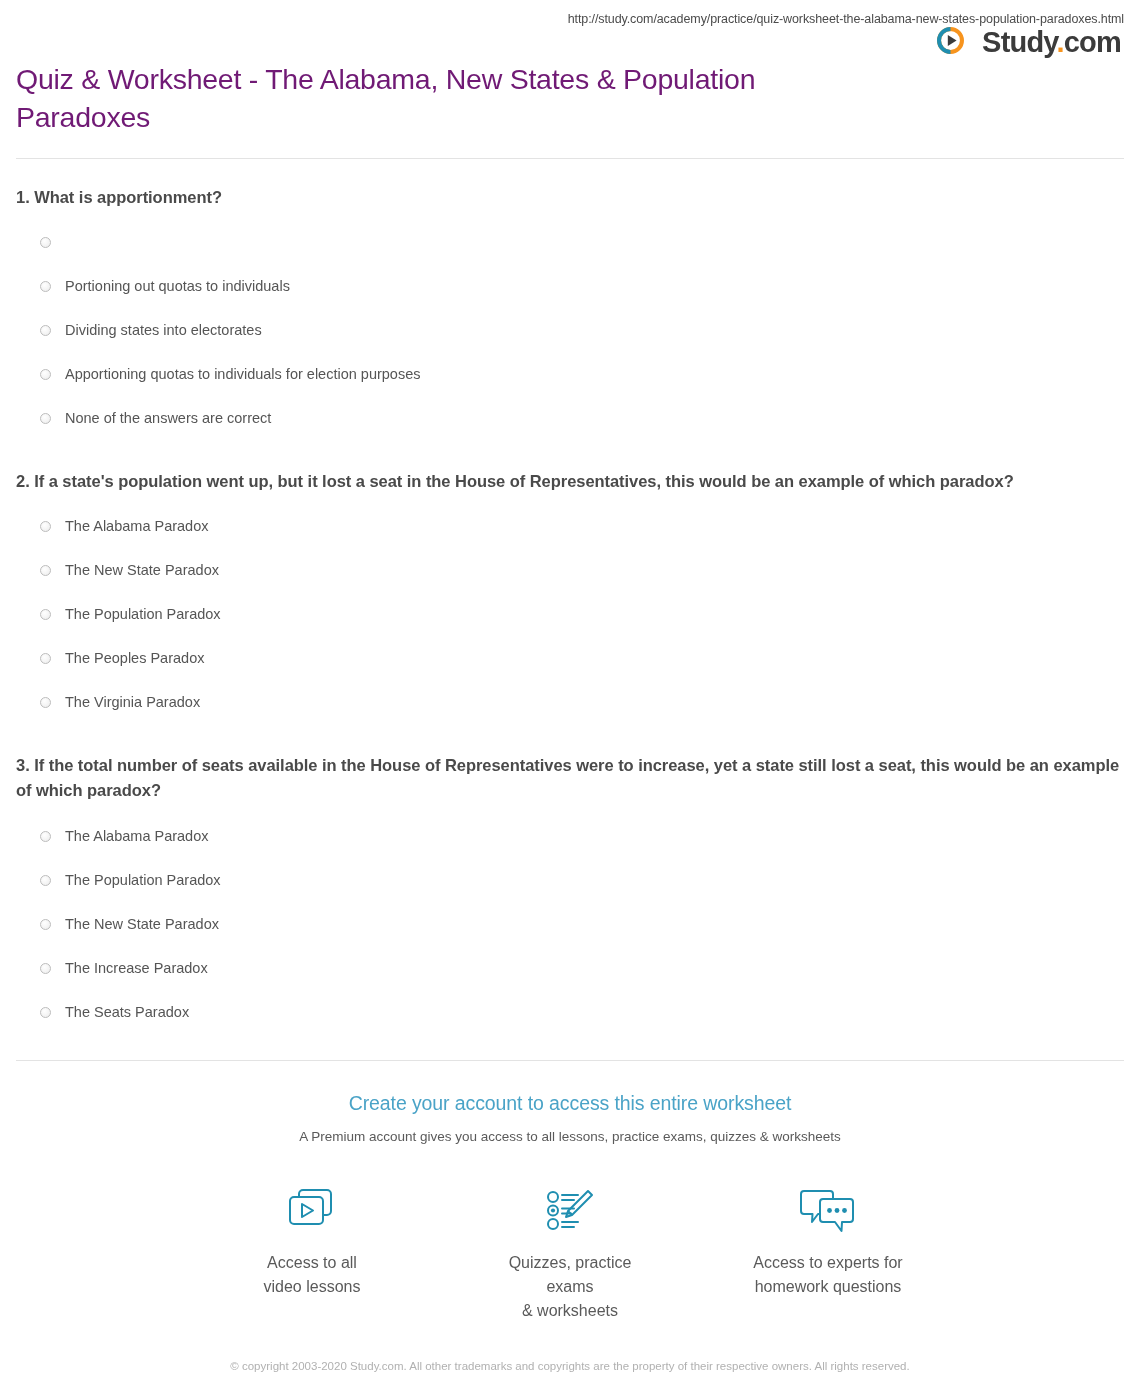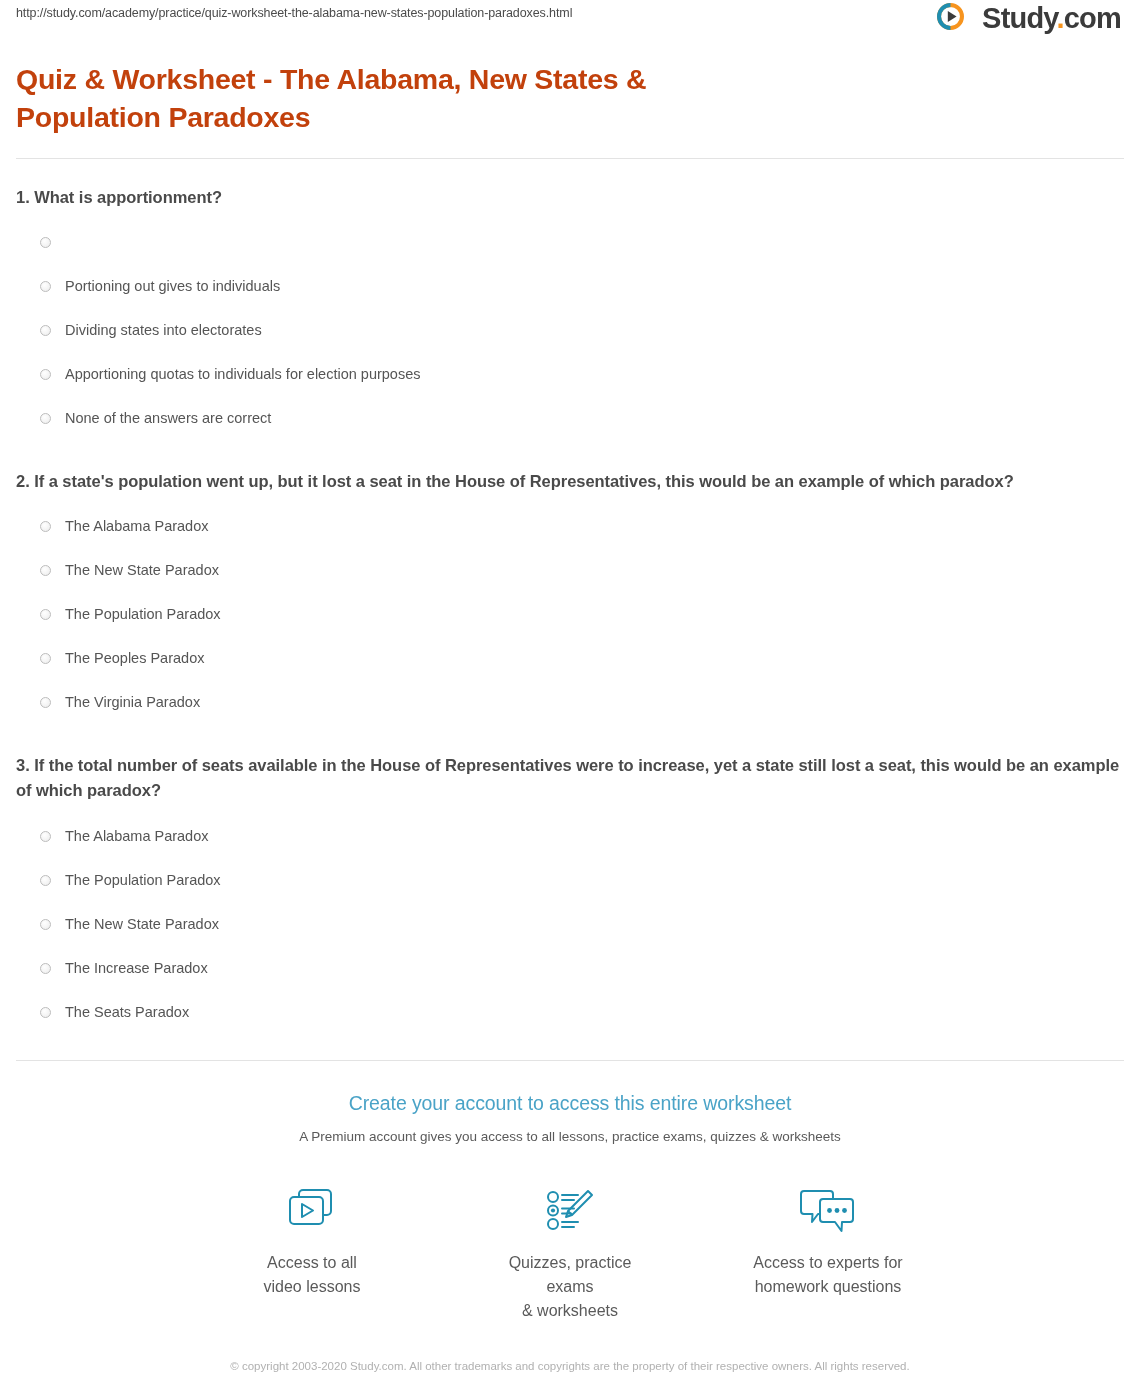--- a/index.html
+++ b/index.html
@@ -19,24 +19,25 @@
 
   .page {
     width: 1140px;
     padding: 0 16px;
     position: relative;
   }
 
   
   .topbar {
     display: flex;
-    align-items: flex-start;
+    align-items: flex-end;
     justify-content: space-between;
-    padding-top: 3px;
+    padding-top: 9px;
     height: 48px;
+    flex-direction: column;
   }
   .url {
     font-size: 12.5px;
     color: #4b4b4b;
     letter-spacing: -0.1px;
     line-height: 16px;
     padding-top: 2px;
     font-family: "Liberation Sans", sans-serif;
   }
   .logo {
@@ -52,22 +53,22 @@
     color: #3b3b3b;
     letter-spacing: -0.8px;
     line-height: 1;
     white-space: nowrap;
   }
   .logo-text .dot { color: #f7941e; }
 
   
   .title {
     font-size: 28.5px;
-    font-weight: bold;
-    color: #c2410c;
+    font-weight: normal;
+    color: #701a75;
     line-height: 1.33;
     margin: 13px 0 0 0;
     letter-spacing: -0.25px;
     max-width: 760px;
   }
   .hr {
     border: 0;
     border-top: 1px solid #e3e3e3;
     margin: 21px 0 0 0;
   }
@@ -187,21 +188,21 @@
   <hr class="hr">
 
   <section class="question-block first">
     <p class="q-text">1. What is apportionment?</p>
     <ul class="options">
       <li class="option">
         <span class="radio"></span>
       </li>
       <li class="option">
         <span class="radio"></span>
-        <span class="option-label">Portioning out gives to individuals</span>
+        <span class="option-label">Portioning out quotas to individuals</span>
       </li>
       <li class="option">
         <span class="radio"></span>
         <span class="option-label">Dividing states into electorates</span>
       </li>
       <li class="option">
         <span class="radio"></span>
         <span class="option-label">Apportioning quotas to individuals for election purposes</span>
       </li>
       <li class="option">

